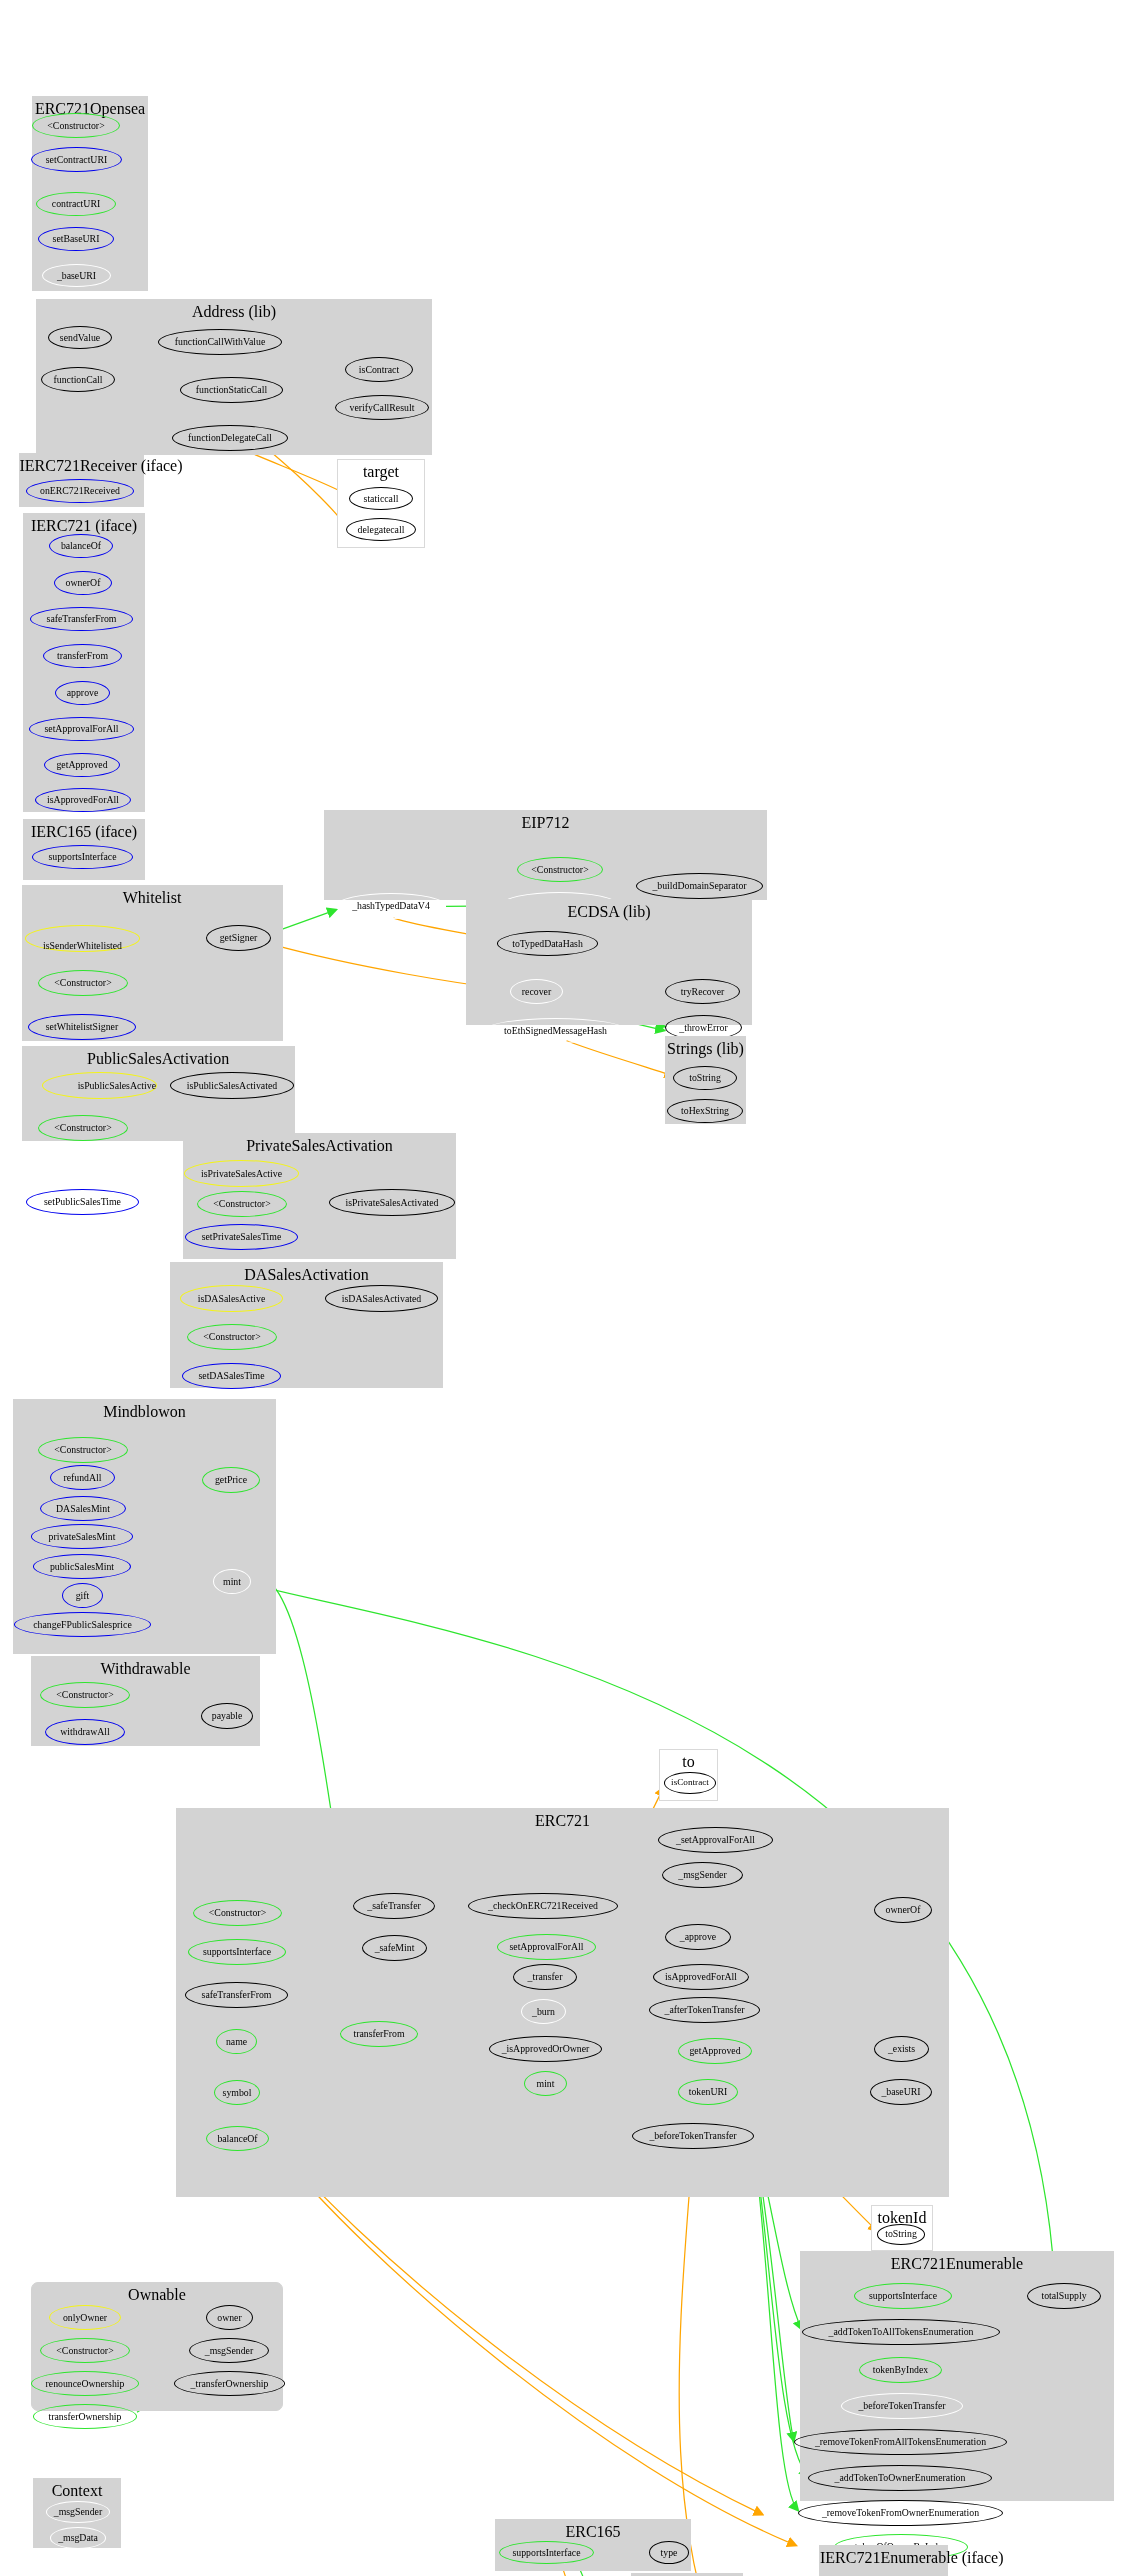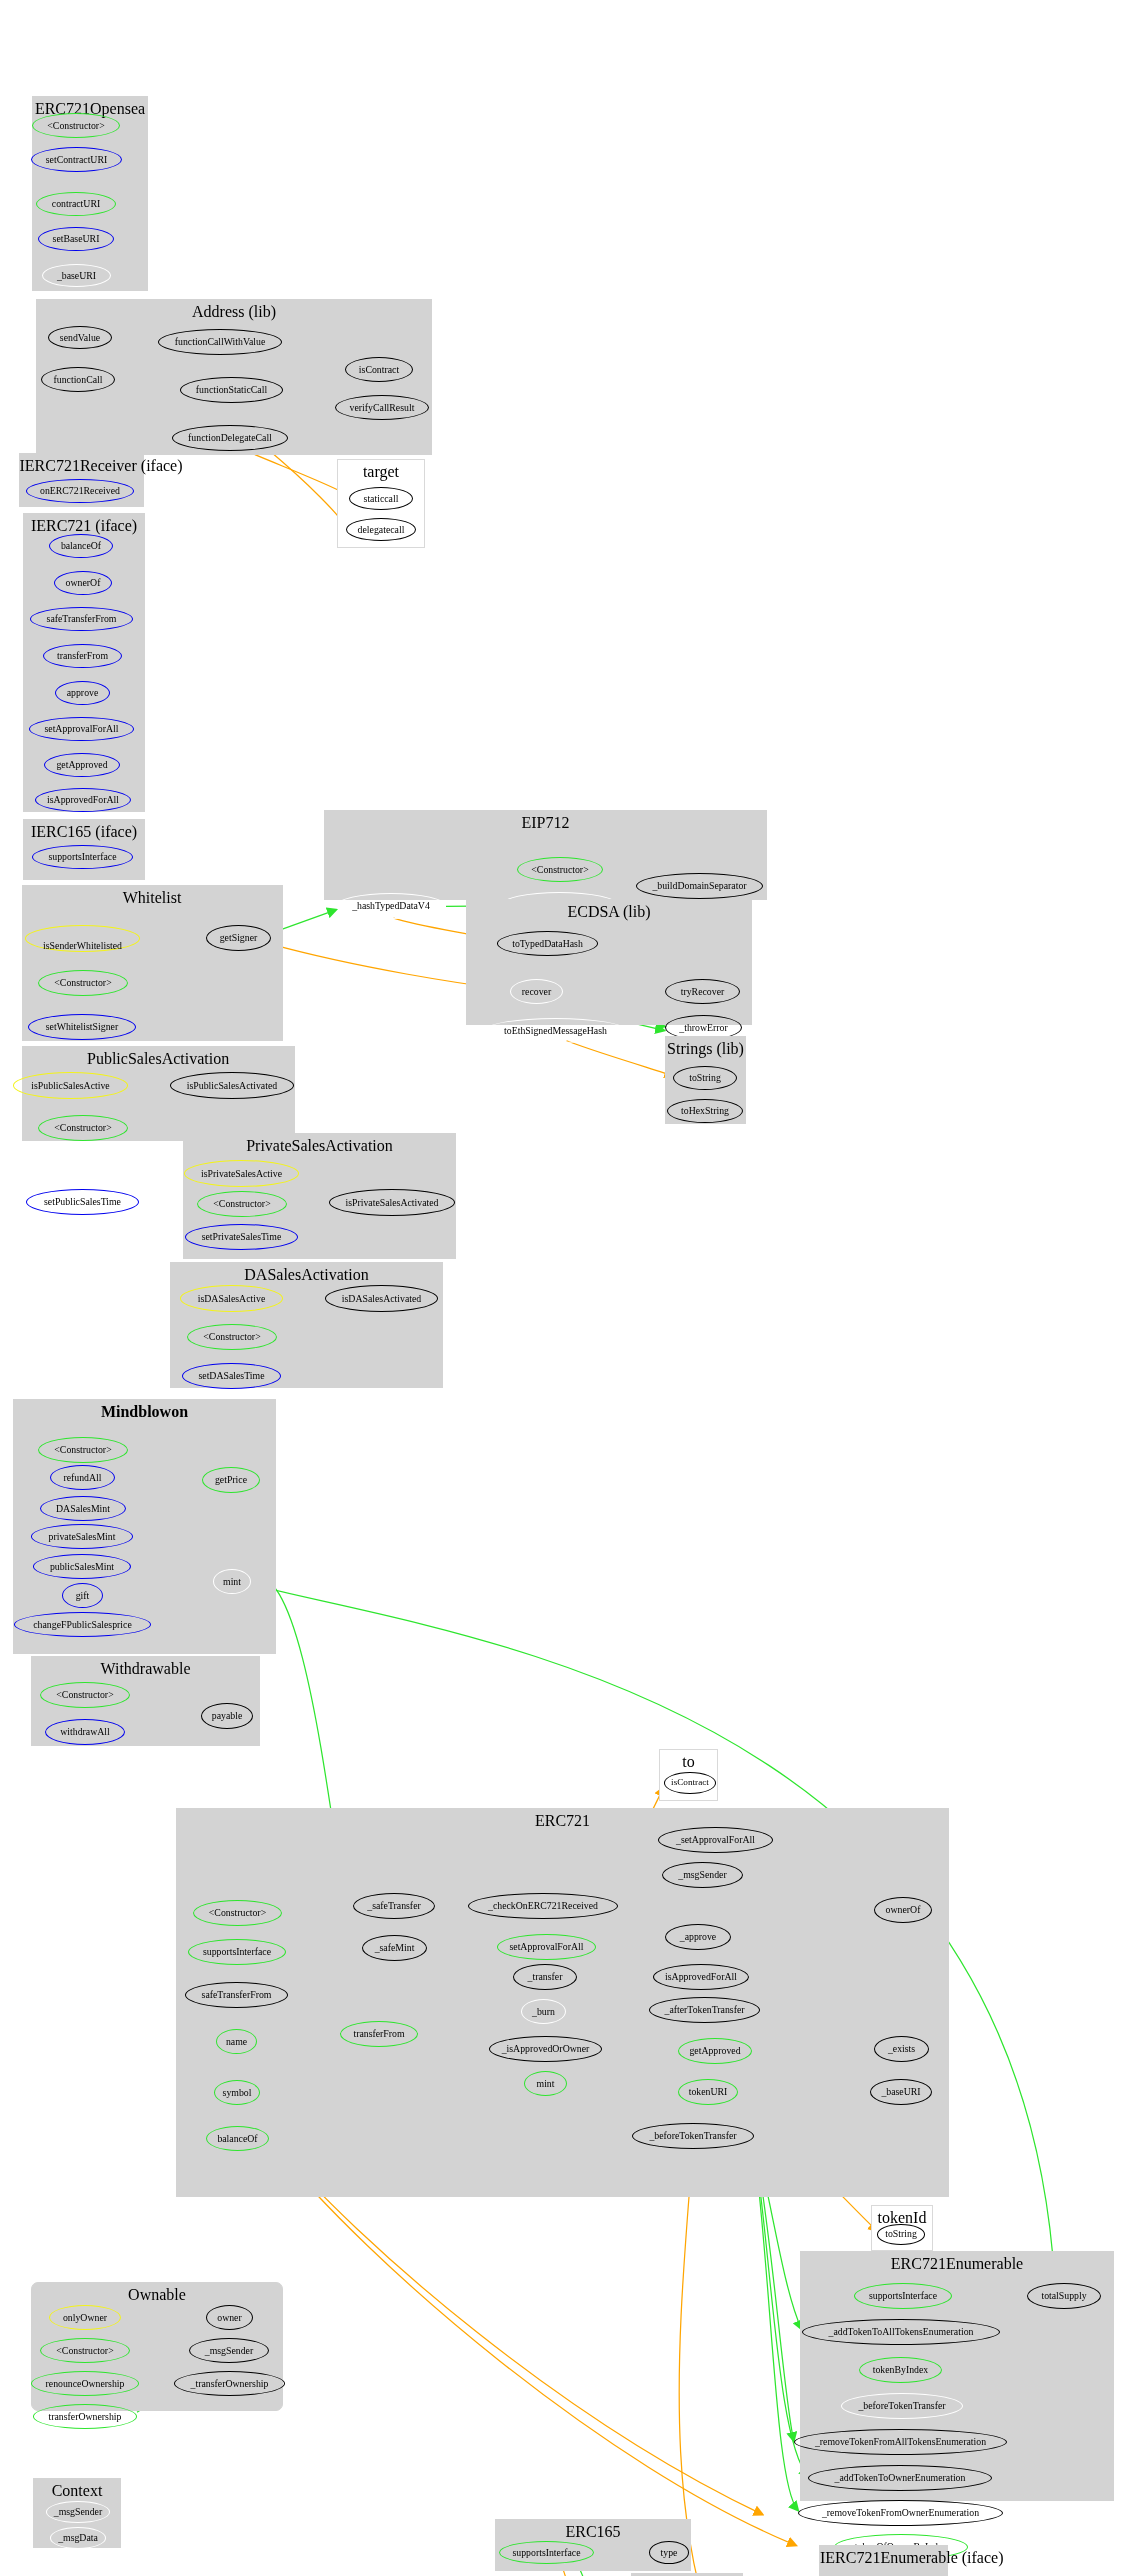--- a/index.html
+++ b/index.html
@@ -308,21 +308,21 @@
       </div>
       <div class="node n-green" style="left: 38px; top: 970px; width: 90px; height: 26px;">
         <span>&lt;Constructor&gt;</span>
       </div>
       <div class="node n-blue" style="left: 28px; top: 1014px; width: 108px; height: 26px;">
         <span>setWhitelistSigner</span>
       </div>
       <div class="cluster defined" style="left: 21.6px; top: 1046px; width: 273px; height: 95px;">
         <div class="cluster-title">PublicSalesActivation</div>
       </div>
-      <div class="node n-yellow" style="left: 13px; top: 1072px; width: 115px; height: 27px;">
+      <div class="node n-yellow" style="left: 42px; top: 1072px; width: 115px; height: 27px; justify-content: flex-end;">
         <span>isPublicSalesActive</span>
       </div>
       <div class="node n-black" style="left: 170px; top: 1072px; width: 124px; height: 27px;">
         <span>isPublicSalesActivated</span>
       </div>
       <div class="node n-green" style="left: 38px; top: 1115px; width: 90px; height: 26px;">
         <span>&lt;Constructor&gt;</span>
       </div>
       <div class="node n-blue" style="left: 26px; top: 1157px; width: 113px; height: 26px; margin-top: 32px;">
         <span>setPublicSalesTime</span>
@@ -350,21 +350,21 @@
       </div>
       <div class="node n-black" style="left: 325px; top: 1285px; width: 113px; height: 27px;">
         <span>isDASalesActivated</span>
       </div>
       <div class="node n-green" style="left: 187px; top: 1324px; width: 90px; height: 26px;">
         <span>&lt;Constructor&gt;</span>
       </div>
       <div class="node n-blue" style="left: 182px; top: 1363px; width: 99px; height: 26px;">
         <span>setDASalesTime</span>
       </div>
-      <div class="cluster defined" style="left: 13px; top: 1399px; width: 263px; height: 255px; font-weight: bold;">
+      <div class="cluster defined" style="left: 13px; top: 1399px; width: 263px; height: 255px;">
         <div class="cluster-title">Mindblowon</div>
       </div>
       <div class="node n-green" style="left: 38px; top: 1437px; width: 90px; height: 26px;">
         <span>&lt;Constructor&gt;</span>
       </div>
       <div class="node n-blue" style="left: 50px; top: 1465px; width: 65px; height: 25px;">
         <span>refundAll</span>
       </div>
       <div class="node n-blue" style="left: 40px; top: 1496px; width: 86px; height: 25px;">
         <span>DASalesMint</span>

